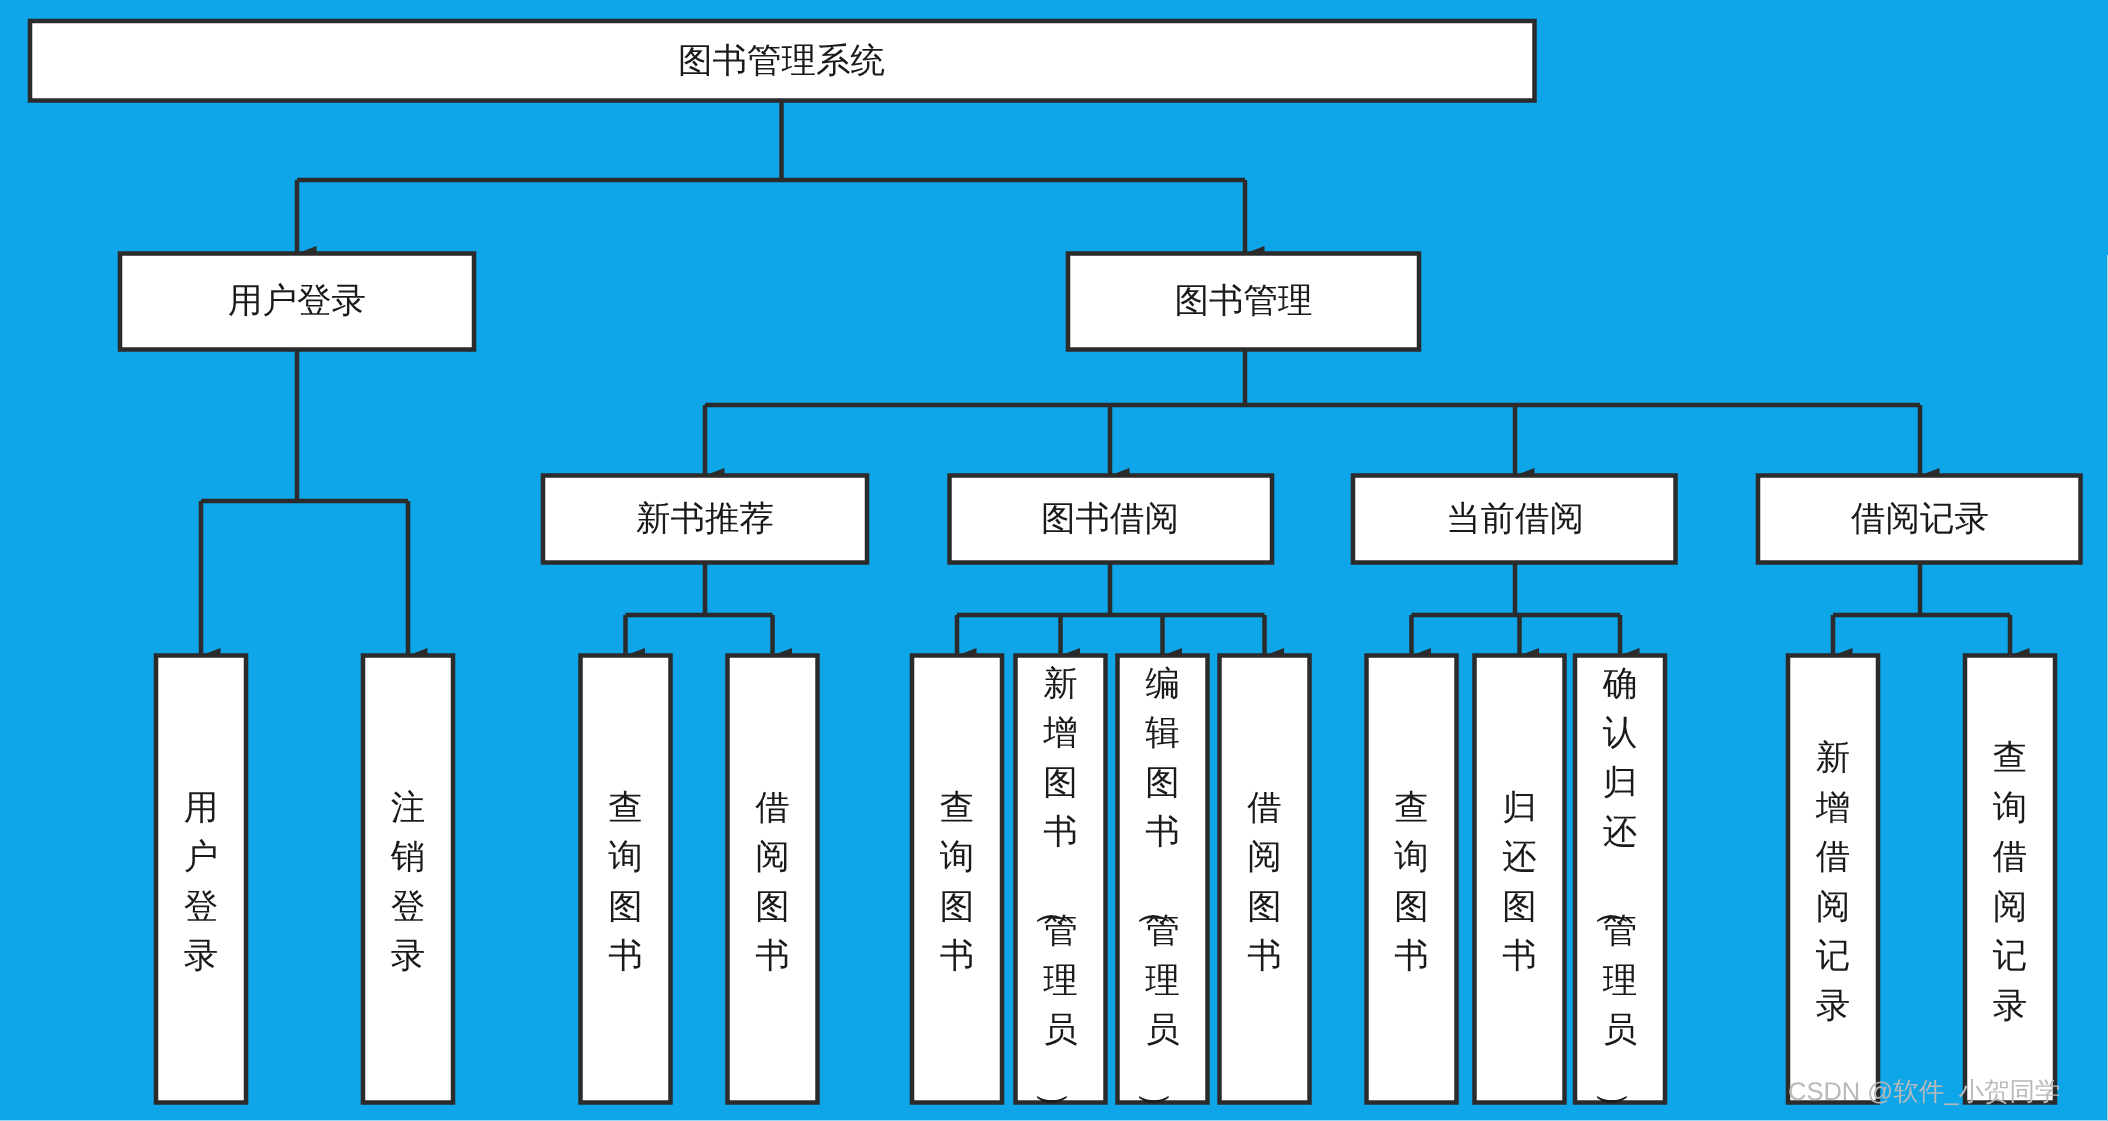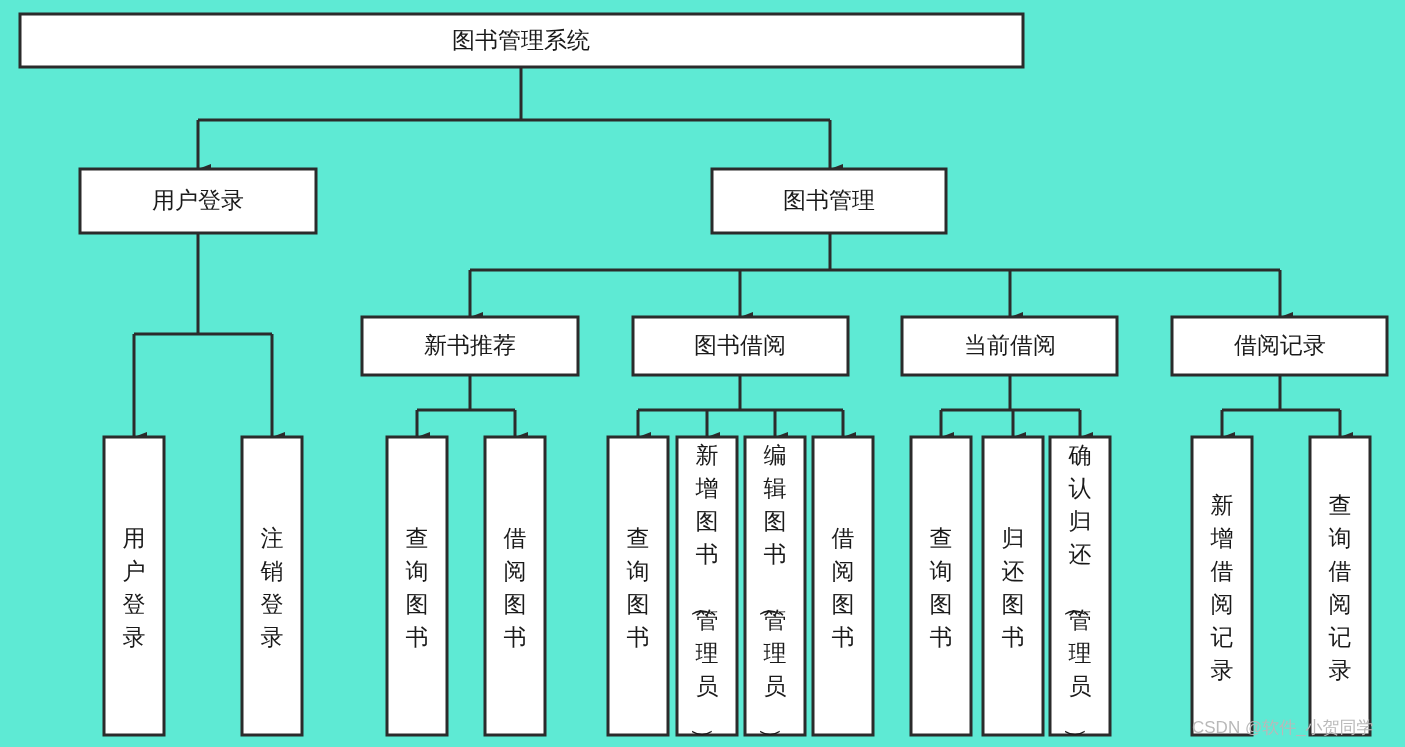--- a/index.html
+++ b/index.html
@@ -8,21 +8,21 @@
     padding: 0;
     background: #ffffff;
   }
   body {
     font-family: "Liberation Sans", "DejaVu Sans", sans-serif;
   }
   #diagram-root {
     position: relative;
     width: 1405px;
     height: 747px;
-    background: #5eead4;
+    background: #0ea5e9;
     overflow: hidden;
   }
   svg#tree-svg {
     position: absolute;
     left: 0;
     top: 0;
     width: 1405px;
     height: 747px;
     display: block;
   }

